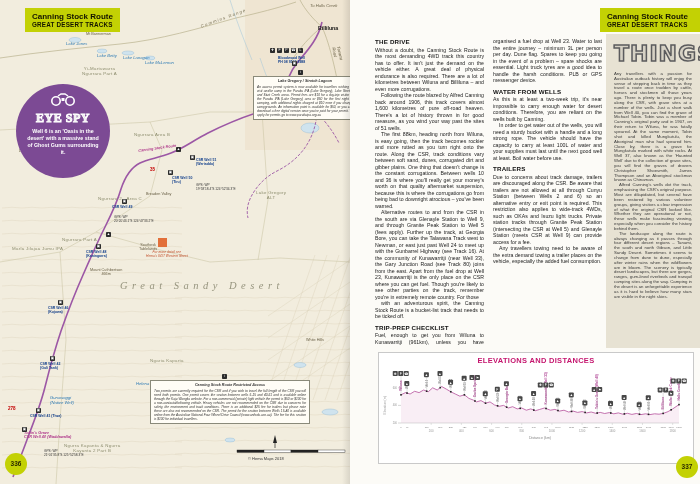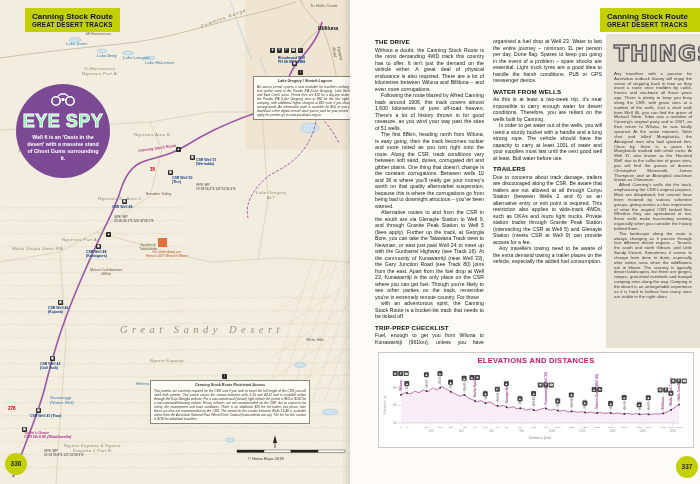--- a/index.html
+++ b/index.html
@@ -5,42 +5,42 @@
   html,body{margin:0;padding:0;background:#e9e7e0;}
   #spread{position:relative;width:700px;height:484px;overflow:hidden;
     font-family:"Liberation Sans",sans-serif;background:#fcfbf7;}
   
   #left-page{position:absolute;left:0;top:0;width:350px;height:484px;background:#f2edde;overflow:hidden;}
   #map-svg{position:absolute;left:0;top:0;}
   #map-labels{position:absolute;left:0;top:0;width:350px;height:484px;}
   .mlb{position:absolute;white-space:pre-line;transform-origin:0 0;line-height:1.15;}
   .water{color:#2f7bb5;font-style:italic;font-size:4.2px;}
   .area{color:#8d8d6e;font-size:4.4px;letter-spacing:.3px;text-align:center;}
-  .desert{color:#97957f;font-size:10.5px;font-style:italic;letter-spacing:4.5px;font-family:"Liberation Serif",serif;margin-top:44px;}
+  .desert{color:#97957f;font-size:10.5px;font-style:italic;letter-spacing:4.5px;font-family:"Liberation Serif",serif;}
   .town{color:#111;font-weight:700;font-size:5.2px;}
   .peak{color:#6b6248;font-size:3.8px;text-align:center;}
   .range{color:#7d7458;font-size:4.4px;font-style:italic;letter-spacing:1.2px;}
   .road{color:#6b6248;font-size:4.2px;font-style:italic;}
   .well{color:#123f8c;font-size:3.5px;font-weight:700;}
   .gps{color:#333;font-size:3.2px;}
   .dist{color:#c40000;font-weight:700;font-size:4.6px;}
   .track{color:#b03a8c;font-size:3.8px;font-style:italic;font-weight:700;}
   .note{color:#c24e2a;font-size:3.3px;font-style:italic;text-align:center;}
   .mk{position:absolute;width:5px;height:5px;background:#2b2b2b;color:#fff;font-size:3.5px;
       line-height:5px;text-align:center;border-radius:.8px;}
   .map-note{position:absolute;background:#fffdf6;border:.5px solid #8a8a7a;padding:2px 3px;
       font-size:3.2px;line-height:1.28;color:#333;text-align:justify;font-style:italic;}
   .map-note .t{font-weight:700;text-align:center;font-size:3.7px;margin-bottom:1px;font-style:italic;}
   .hdr{position:absolute;background:#c3d104;color:#141400;padding:4px 7px 4px;}
   .hdr .t1{font-size:8px;font-weight:700;}
   .hdr .t2{font-size:6.3px;font-weight:600;letter-spacing:.2px;}
   #eye-spy{position:absolute;left:16px;top:84px;width:94px;height:94px;border-radius:50%;
       background:#7c4a94;color:#fff;text-align:center;box-sizing:border-box;padding-top:8px;}
-  #eye-spy .title{font-size:18px;font-weight:800;letter-spacing:.5px;color:#86efac;
-      -webkit-text-stroke:.9px #fff;margin-top:1px;}
+  #eye-spy .title{font-size:12px;font-weight:800;letter-spacing:.5px;color:#e5e5e5;
+      -webkit-text-stroke:.9px #fff;margin-top:1px;font-family:Liberation Serif, serif;}
   #eye-spy .body{font-size:5.3px;line-height:1.3;font-weight:700;padding:2px 11px 0;}
   .page-badge{position:absolute;width:22px;height:22px;border-radius:50%;background:#c3d104;
       color:#2c2c00;font-size:6.5px;font-weight:700;text-align:center;line-height:22px;}
   .credit{position:absolute;font-size:4px;color:#333;}
   #gutter{position:absolute;left:342px;top:0;width:16px;height:484px;
       background:linear-gradient(to right,rgba(0,0,0,0),rgba(0,0,0,.10) 50%,rgba(0,0,0,0));}
   
   #right-page{position:absolute;left:350px;top:0;width:350px;height:484px;background:#fcfbf7;}
   #article-columns{position:absolute;left:25px;top:38px;width:227px;height:310px;
       column-count:2;column-gap:9px;column-fill:auto;overflow:hidden;}
@@ -48,21 +48,21 @@
   #article-columns h3:first-child{margin-top:0;}
   #article-columns p{font-size:5.2px;line-height:1.25;text-align:justify;margin:0;color:#232323;}
   p.ind{text-indent:6px;}
   #things-panel{position:absolute;left:256px;top:34px;width:94px;height:314px;background:#e7e2d3;
       box-sizing:border-box;padding:10px 8px 5px;}
   .things-title{font-size:22px;font-weight:800;line-height:.95;text-align:center;letter-spacing:1px;
       color:rgba(90,90,92,.12);-webkit-text-stroke:1.5px #5b5b5d;font-family:"DejaVu Sans",sans-serif;}
   #things-body{margin-top:7px;}
   #things-body p{font-size:4.3px;line-height:1.13;text-align:justify;color:#3a3a3a;margin:0;}
   #things-body p.ind{text-indent:5px;}
-  #elev-box{position:absolute;left:28px;top:352px;width:316px;height:96px;background:#fff;
+  #elev-box{position:absolute;left:28px;top:352px;width:316px;height:112px;background:#fff;
       border:.5px solid #c9c9c9;box-sizing:border-box;}
   #elev-title{font-size:7.5px;font-weight:700;color:#c5156e;text-align:center;letter-spacing:.3px;margin-top:3px;}
 </style>
 </head>
 <body>
 
 <div id="spread">
 
   <div id="left-page">
     <svg id="map-svg" width="350" height="484" viewBox="0 0 350 484">

